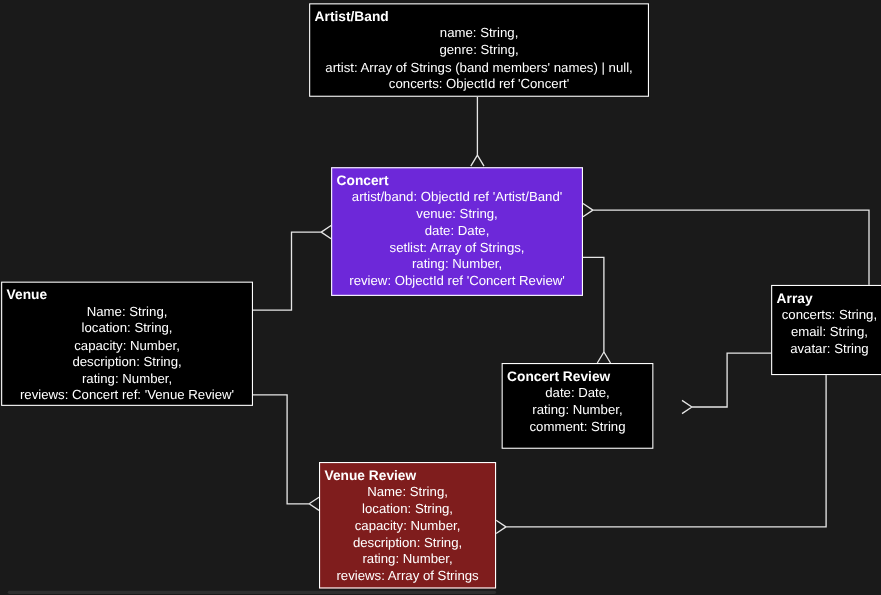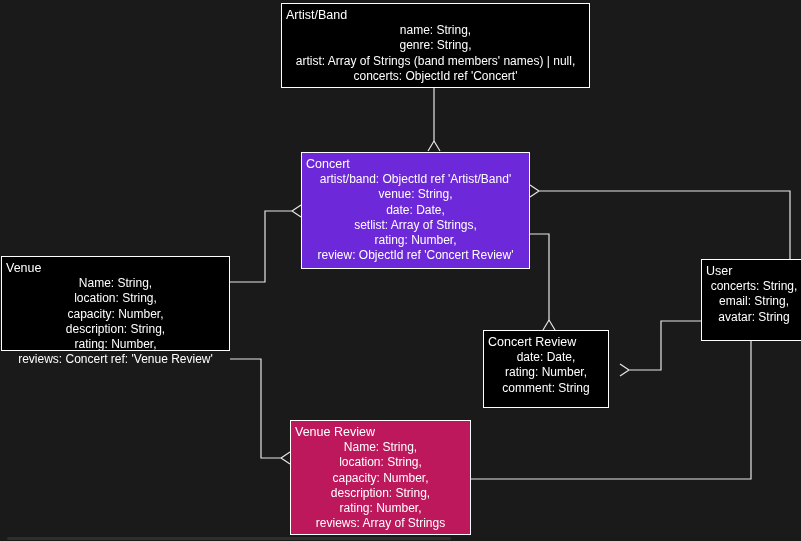--- a/index.html
+++ b/index.html
@@ -26,21 +26,21 @@
     background: #000000;
     border: 1px solid #ffffff;
     color: #ffffff;
     padding: 3px 4px 2px 4px;
     font-size: 12px;
     line-height: 15.4px;
     white-space: nowrap;
     overflow: visible;
   }
   .entity-title {
-    font-weight: normal;
+    font-weight: bold;
     font-size: 12.5px;
     line-height: 16px;
   }
   .entity-field {
     font-size: 12px;
     line-height: 15.3px;
     text-align: center;
   }
   .hscroll-thumb {
     position: absolute;
@@ -80,42 +80,42 @@
       </div>
       <div class="entity" style="left: 301px; top: 152px; width: 229px; height: 117px; background: #6d28d9; border-color: rgb(255, 255, 255); color: rgb(255, 255, 255);">
     <div class="entity-title">Concert</div>
   <div class="entity-field">artist/band: ObjectId ref 'Artist/Band'</div>
         <div class="entity-field">venue: String,</div>
         <div class="entity-field">date: Date,</div>
         <div class="entity-field">setlist: Array of Strings,</div>
         <div class="entity-field">rating: Number,</div>
         <div class="entity-field">review: ObjectId ref 'Concert Review'</div>
       </div>
-      <div class="entity" style="left: 1px; top: 256px; width: 229px; height: 95px; background: rgb(0, 0, 0); border-color: rgb(255, 255, 255); color: rgb(255, 255, 255);">
+      <div class="entity" style="left: 1px; top: 256px; width: 229px; height: 113px; background: rgb(0, 0, 0); border-color: rgb(255, 255, 255); color: rgb(255, 255, 255);">
     <div class="entity-title">Venue</div>
   <div class="entity-field">Name: String,</div>
         <div class="entity-field">location: String,</div>
         <div class="entity-field">capacity: Number,</div>
         <div class="entity-field">description: String,</div>
         <div class="entity-field">rating: Number,</div>
         <div class="entity-field">reviews: Concert ref: 'Venue Review'</div>
       </div>
       <div class="entity" style="left: 701px; top: 259px; width: 106px; height: 82px; background: rgb(0, 0, 0); border-color: rgb(255, 255, 255); color: rgb(255, 255, 255);">
-    <div class="entity-title">User</div>
+    <div class="entity-title">Array</div>
   <div class="entity-field">concerts: String,</div>
         <div class="entity-field">email: String,</div>
         <div class="entity-field">avatar: String</div>
       </div>
-      <div class="entity" style="left: 483px; top: 330px; width: 126px; height: 78px; background: rgb(0, 0, 0); border-color: rgb(255, 255, 255); color: rgb(255, 255, 255);">
+      <div class="entity" style="left: 456px; top: 330px; width: 138px; height: 78px; background: rgb(0, 0, 0); border-color: rgb(255, 255, 255); color: rgb(255, 255, 255);">
     <div class="entity-title">Concert Review</div>
   <div class="entity-field">date: Date,</div>
         <div class="entity-field">rating: Number,</div>
         <div class="entity-field">comment: String</div>
       </div>
-      <div class="entity" style="left: 290px; top: 420px; width: 181px; height: 115px; background: #be185d; border-color: rgb(255, 255, 255); color: rgb(255, 255, 255);">
+      <div class="entity" style="left: 290px; top: 420px; width: 161px; height: 115px; background: #7f1d1d; border-color: rgb(255, 255, 255); color: rgb(255, 255, 255);">
     <div class="entity-title">Venue Review</div>
   <div class="entity-field">Name: String,</div>
         <div class="entity-field">location: String,</div>
         <div class="entity-field">capacity: Number,</div>
         <div class="entity-field">description: String,</div>
         <div class="entity-field">rating: Number,</div>
         <div class="entity-field">reviews: Array of Strings</div>
       </div>
     </div>
   <div class="hscroll-thumb"></div>

